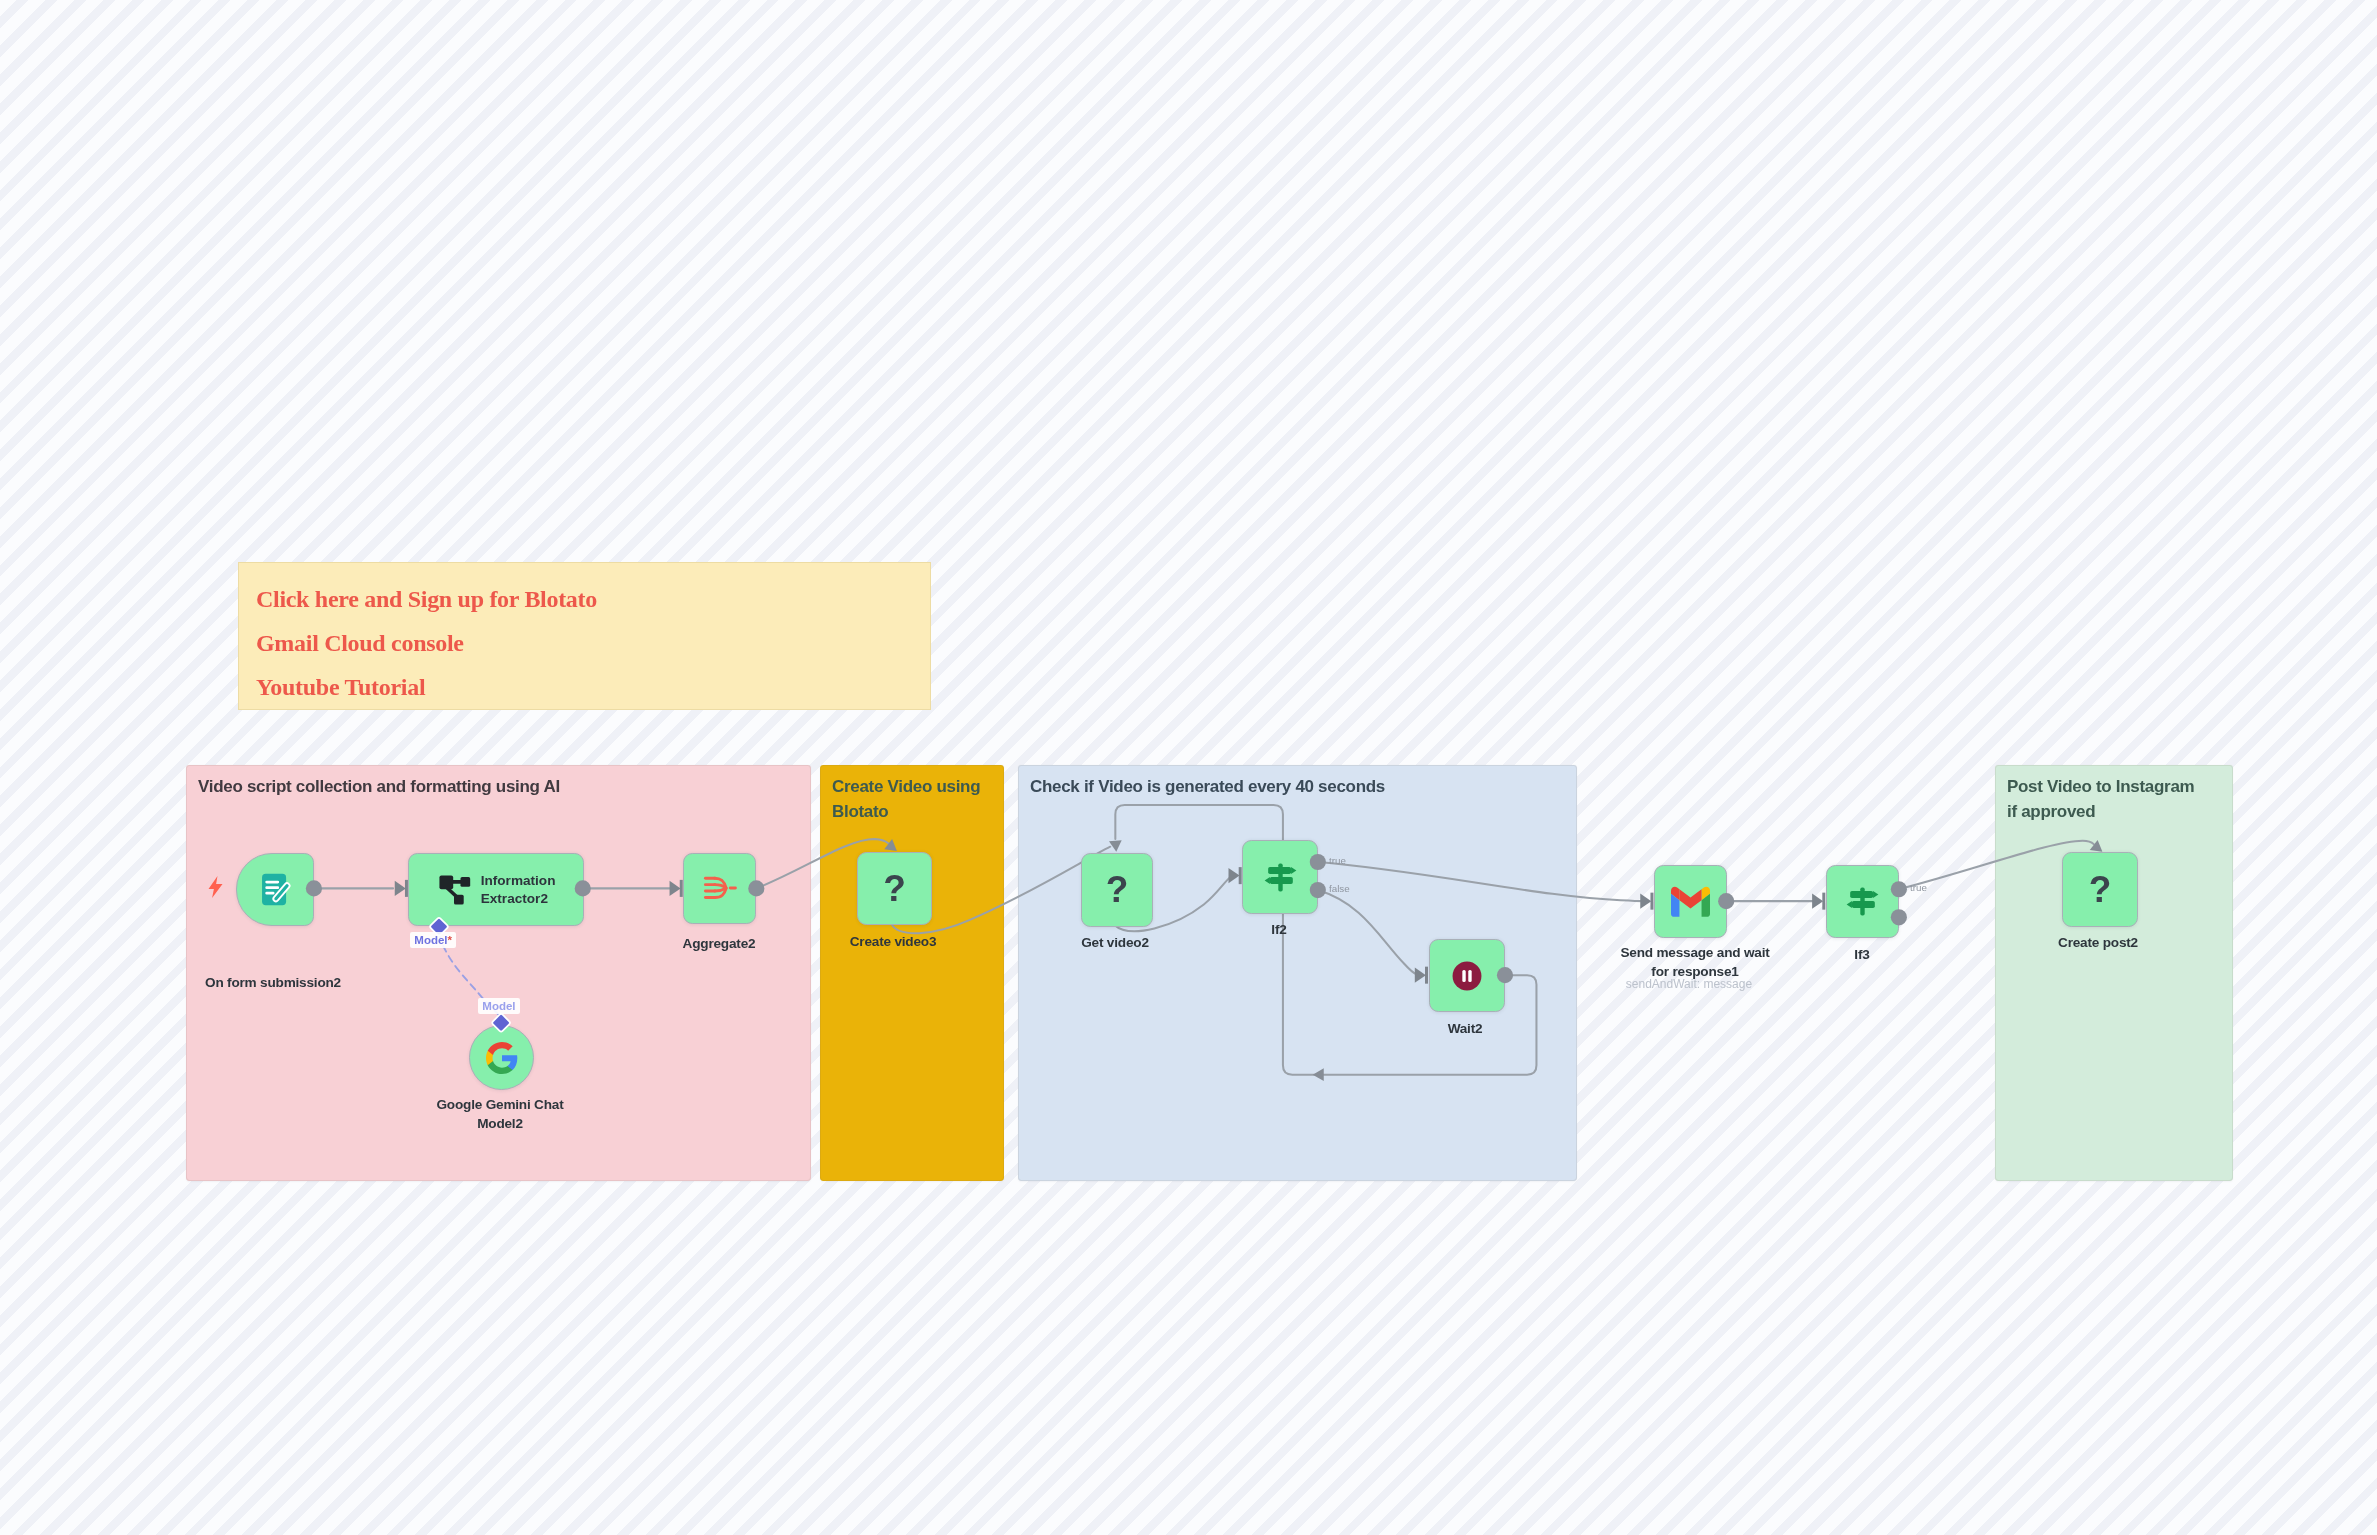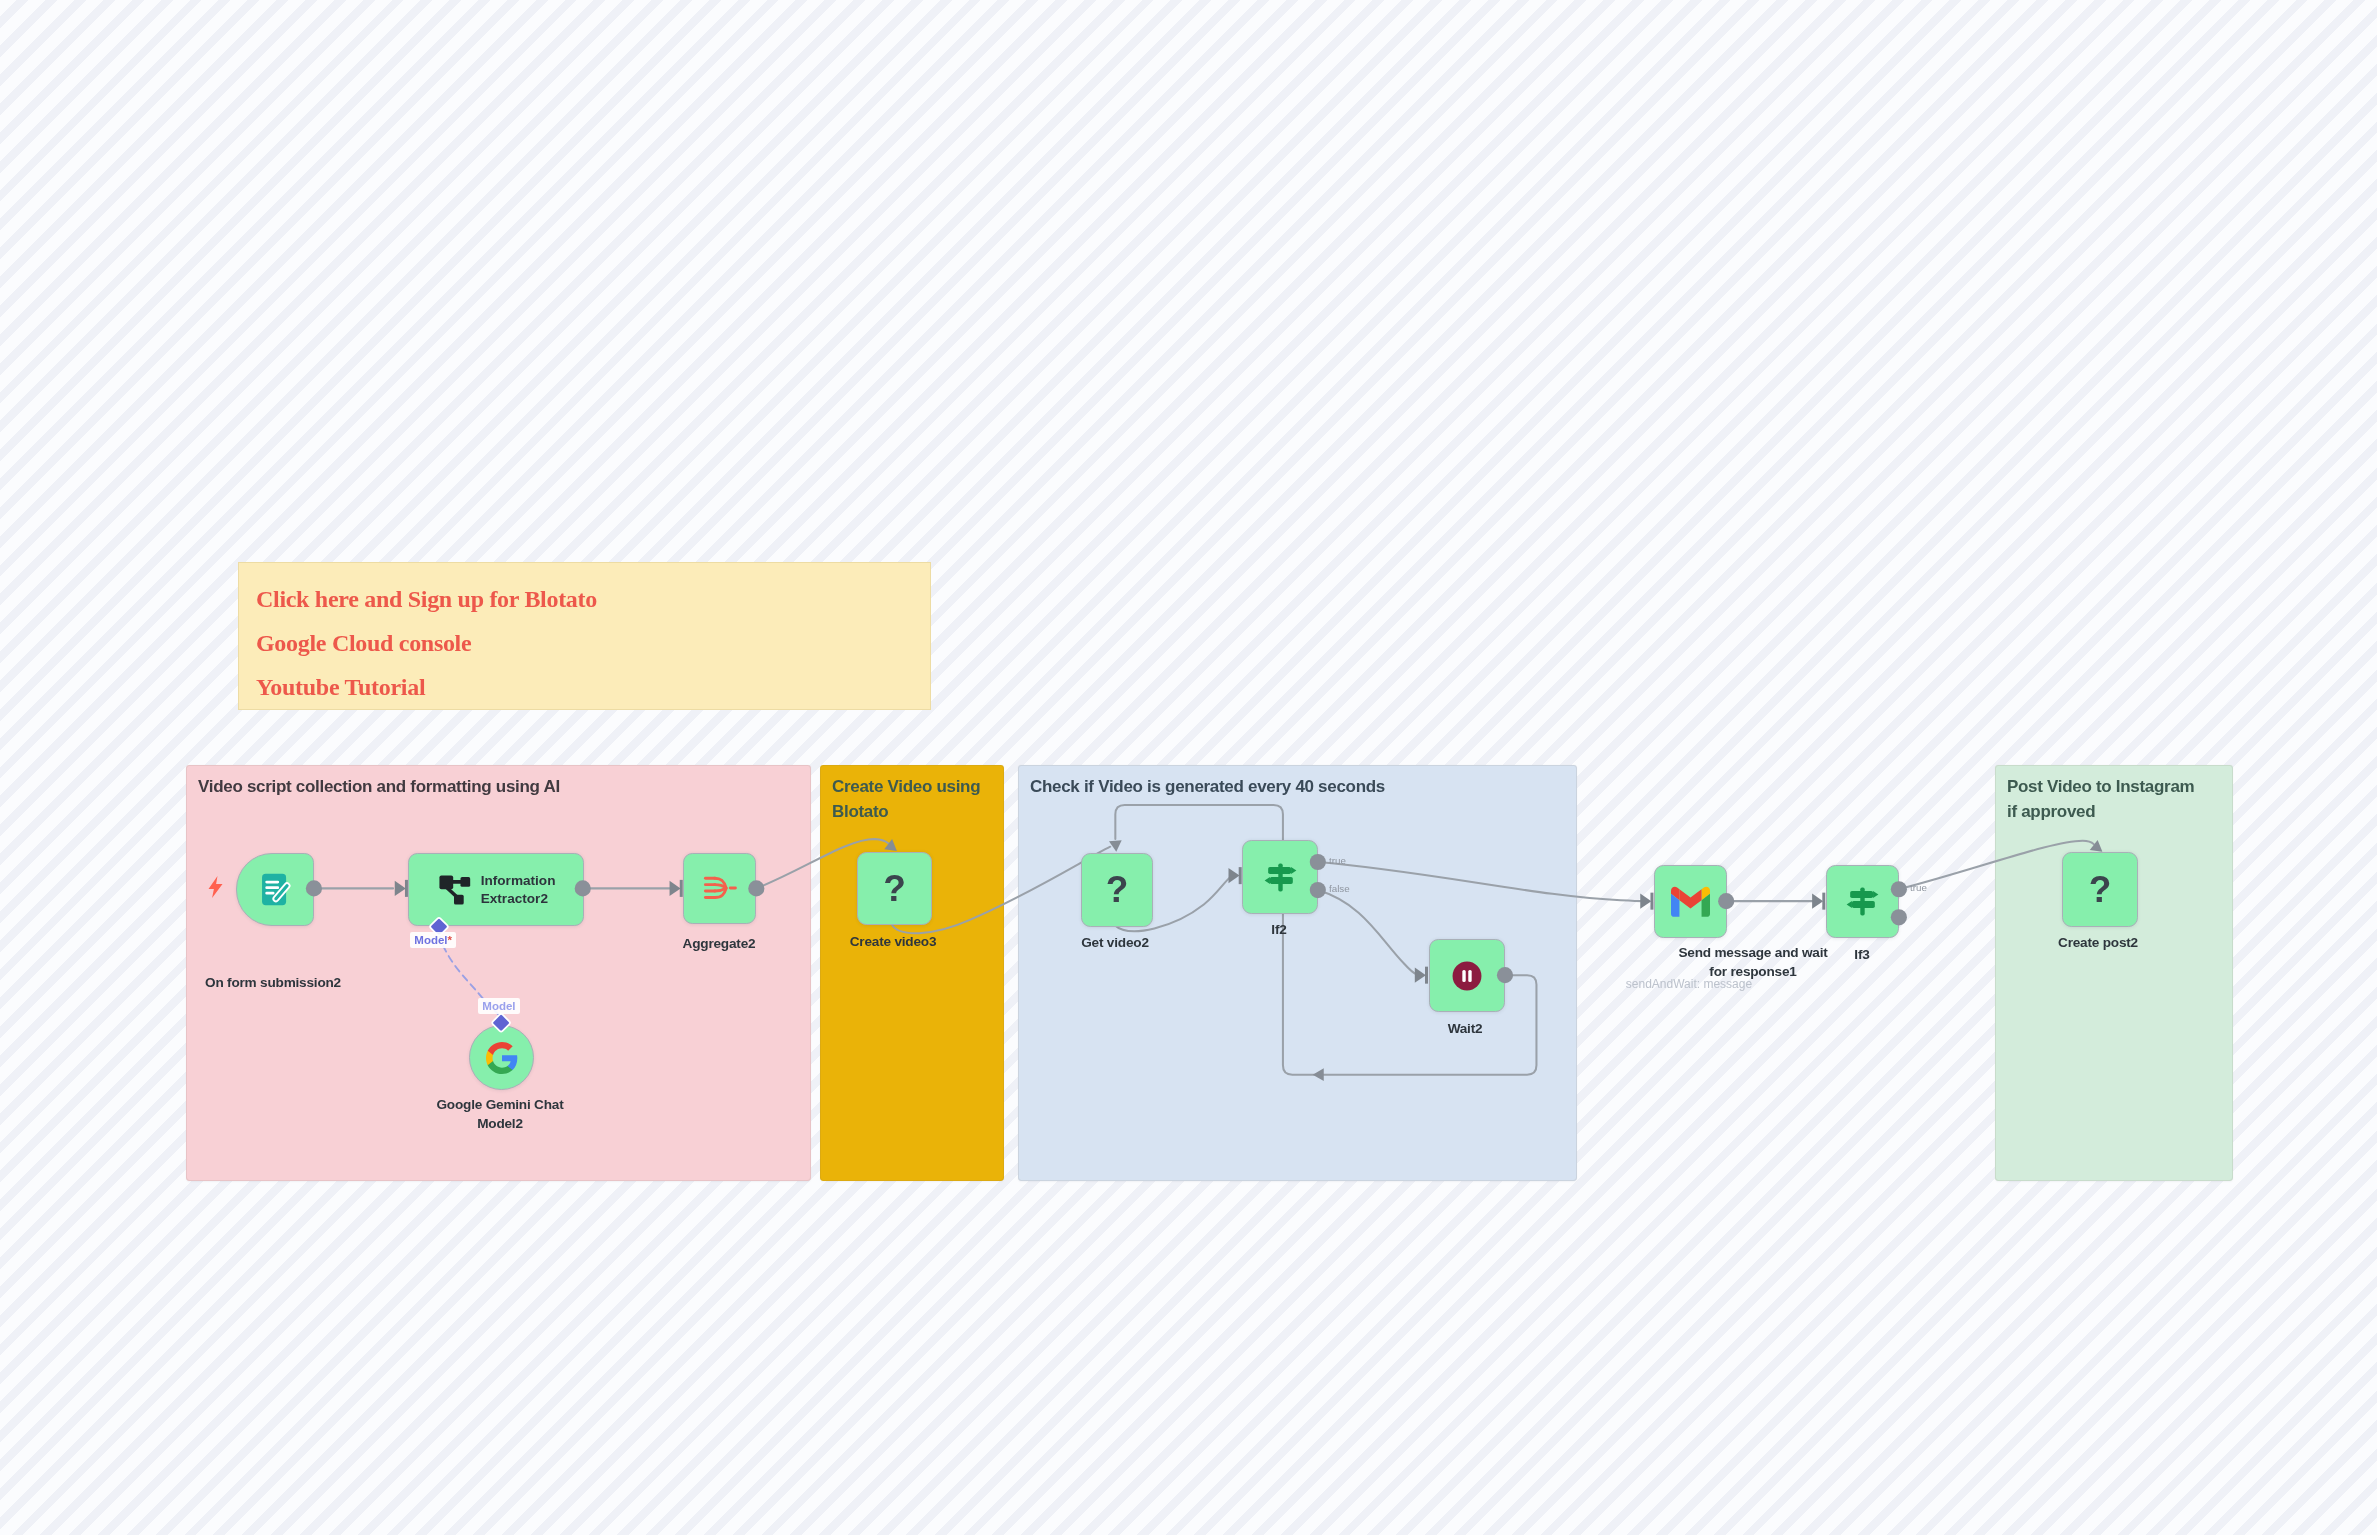--- a/index.html
+++ b/index.html
@@ -31,21 +31,21 @@
   .extractor-inner{display:flex;align-items:center;gap:10.2px;padding:0 8.5px;}
   .extractor-title{font-size:13.6px;font-weight:600;color:#2d343c;line-height:18px;white-space:pre-line;text-align:left;}
 </style>
 </head>
 <body>
 
 <div id="canvas">
 
   <div class="note" style="left:238px;top:562px;width:693px;height:148px;background:#fcecb9;border:0.9px solid #eddca4;">
     <a class="note-link" style="color:#ed584b">Click here and Sign up for Blotato</a>
-    <a class="note-link" style="color:#ed584b">Google Cloud console</a>
+    <a class="note-link" style="color:#ed584b">Gmail Cloud console</a>
     <a class="note-link" style="color:#ed584b">Youtube Tutorial</a>
   </div>
 
   <div class="sticky" style="left:186px;top:765px;width:623px;height:414px;background:#f8d0d5;">
     <div class="sticky-title" style="color:#413a40">Video script collection and formatting using AI</div>
   </div>
   <div class="sticky" style="left:820px;top:765px;width:182px;height:414px;background:#eab308;">
     <div class="sticky-title" style="color:#3d5a50">Create Video using
 Blotato</div>
   </div>
@@ -156,21 +156,21 @@
 
   <div class="node" style="left:1654px;top:865px;width:71px;height:71px;">
     <svg width="39" height="31" viewBox="0 -1 48 38">
       <path d="M0 4.5 C0 .6 4.4 -1.6 7.5 .7 L10.4 2.9 V16.4 L0 8.6 Z" fill="#ea4335"></path>
       <path d="M37.6 2.9 L40.5 .7 C43.6 -1.6 48 .6 48 4.5 V8.6 L37.6 16.4 Z" fill="#fbbc04"></path>
       <path d="M3.6 36.9 H10.4 V16.4 L0 8.6 V33.3 C0 35.3 1.6 36.9 3.6 36.9 Z" fill="#4285f4"></path>
       <path d="M37.6 36.9 H44.4 C46.4 36.9 48 35.3 48 33.3 V8.6 L37.6 16.4 Z" fill="#34a853"></path>
       <path d="M10.4 16.4 V2.9 L24 13.1 37.6 2.9 V16.4 L24 26.6 Z" fill="#ea4335"></path>
     </svg>
   </div>
-  <div class="node-label" style="left:1634px;top:943px;">Send message and wait
+  <div class="node-label" style="left:1576px;top:943px;">Send message and wait
 for response1</div>
   <div class="node-sub" style="left:1570px;top:977px;">sendAndWait: message</div>
 
   <div class="node" style="left:1826px;top:865px;width:71px;height:71px;">
     <svg width="37" height="37" viewBox="0 0 42 42">
       <rect x="18.5" y="5" width="5" height="32" rx="2" fill="#17994e"></rect>
       <rect x="7" y="9" width="26" height="8" rx="2" fill="#17994e"></rect>
       <polygon points="33,9 39,13 33,17" fill="#17994e"></polygon>
       <rect x="9" y="20.5" width="26" height="8" rx="2" fill="#17994e"></rect>
       <polygon points="9,20.5 3,24.5 9,28.5" fill="#17994e"></polygon>

